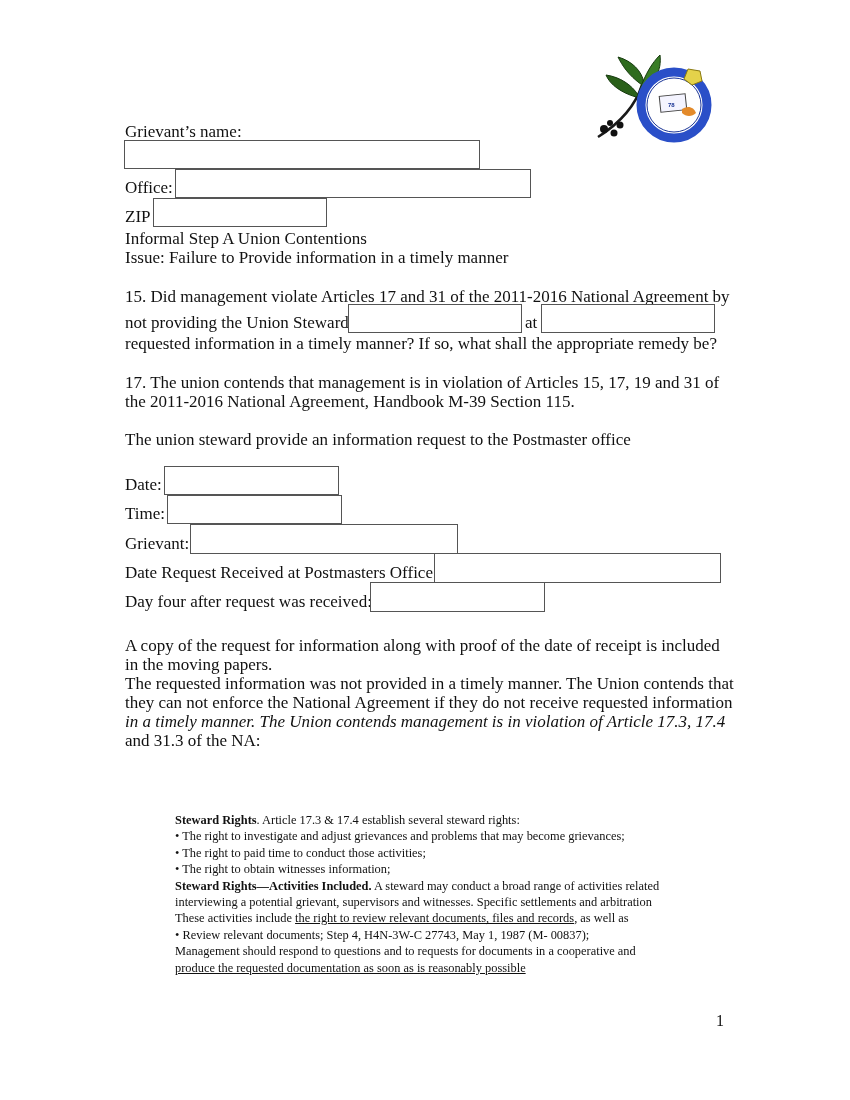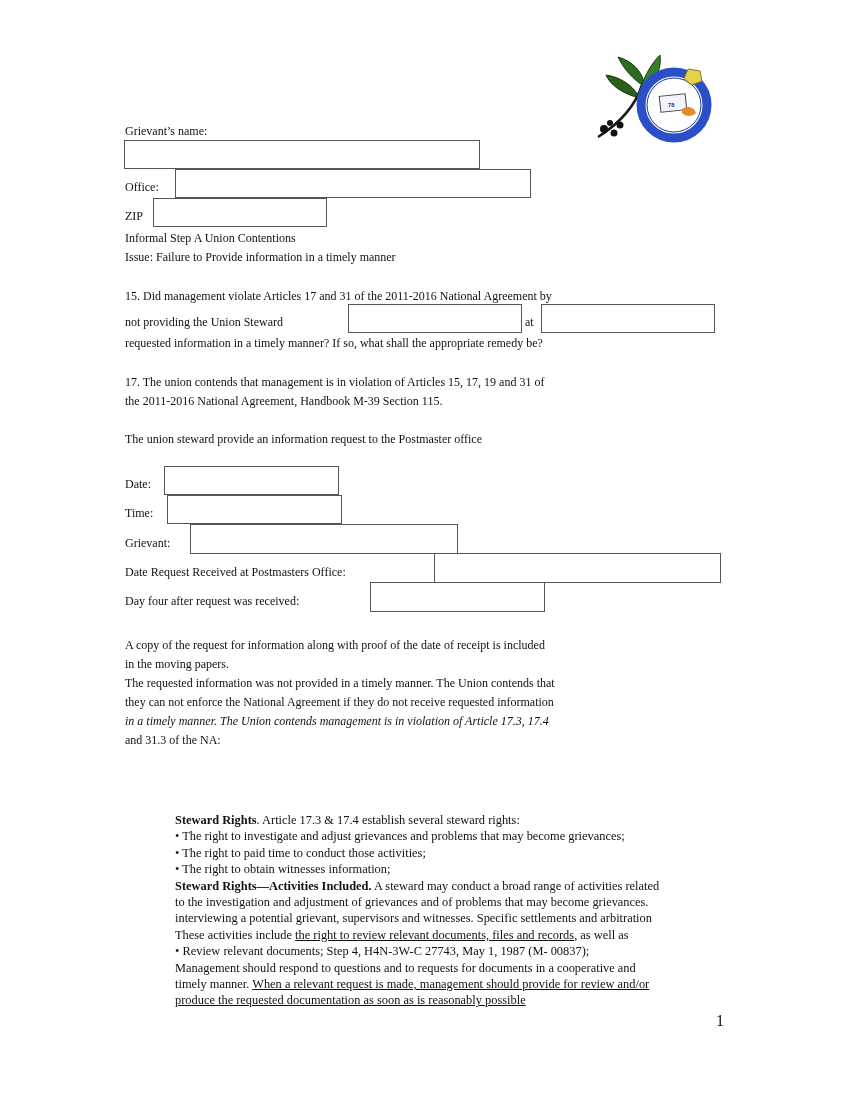--- a/index.html
+++ b/index.html
@@ -2,21 +2,21 @@
 <html><head>
   <meta charset="utf-8">
   <style>
     html, body { margin: 0; padding: 0; background: #ffffff; }
     body {
       width: 850px; height: 1100px; position: relative; overflow: hidden;
       font-family: "Liberation Serif", "DejaVu Serif", serif;
       color: #111111;
     }
     .abs { position: absolute; white-space: nowrap; }
-    .t16 { font-size: 12px; line-height: 19px; }
+    .t16 { font-size: 17px; line-height: 19px; }
     .field {
       position: absolute; box-sizing: border-box;
       border: 1.5px solid #555555; background: #ffffff;
     }
     .logo { position: absolute; left: 580px; top: 45px; width: 140px; height: 112px; }
     .quote { position: absolute; left: 175px; top: 789px; width: 560px;
       font-size: 12.4px; line-height: 16.4px; margin-top: 23px; }
     .quote .ln { white-space: nowrap; }
     .quote b { font-weight: bold; }
     .u { text-decoration: underline; }
@@ -100,26 +100,22 @@
 <div class="quote">
   <div class="ln">
     <b>Steward Rights</b><span>. Article 17.3 &amp; 17.4 establish several steward rights:</span>
   </div>
   <div class="ln">• The right to investigate and adjust grievances and problems that may become grievances;</div>
   <div class="ln">• The right to paid time to conduct those activities;</div>
   <div class="ln">• The right to obtain witnesses information;</div>
   <div class="ln">
     <b>Steward Rights—Activities Included.</b><span> A steward may conduct a broad range of activities related</span>
   </div>
-  <div class="ln">to the investigation and adjustment of grievances and of problems that may become grievances.</div>
   <div class="ln">interviewing a potential grievant, supervisors and witnesses. Specific settlements and arbitration</div>
   <div class="ln">
     <span>These activities include </span><span class="u">the right to review relevant documents, files and records</span><span>, as well as</span>
   </div>
   <div class="ln">• Review relevant documents; Step 4, H4N-3W-C 27743, May 1, 1987 (M- 00837);</div>
   <div class="ln">Management should respond to questions and to requests for documents in a cooperative and</div>
-  <div class="ln">
-    <span>timely manner. </span><span class="u">When a relevant request is made, management should provide for review and/or</span>
-  </div>
   <div class="ln u">produce the requested documentation as soon as is reasonably possible</div>
 </div>
 
 <div class="pagenum">1</div>
 
 </body></html>

